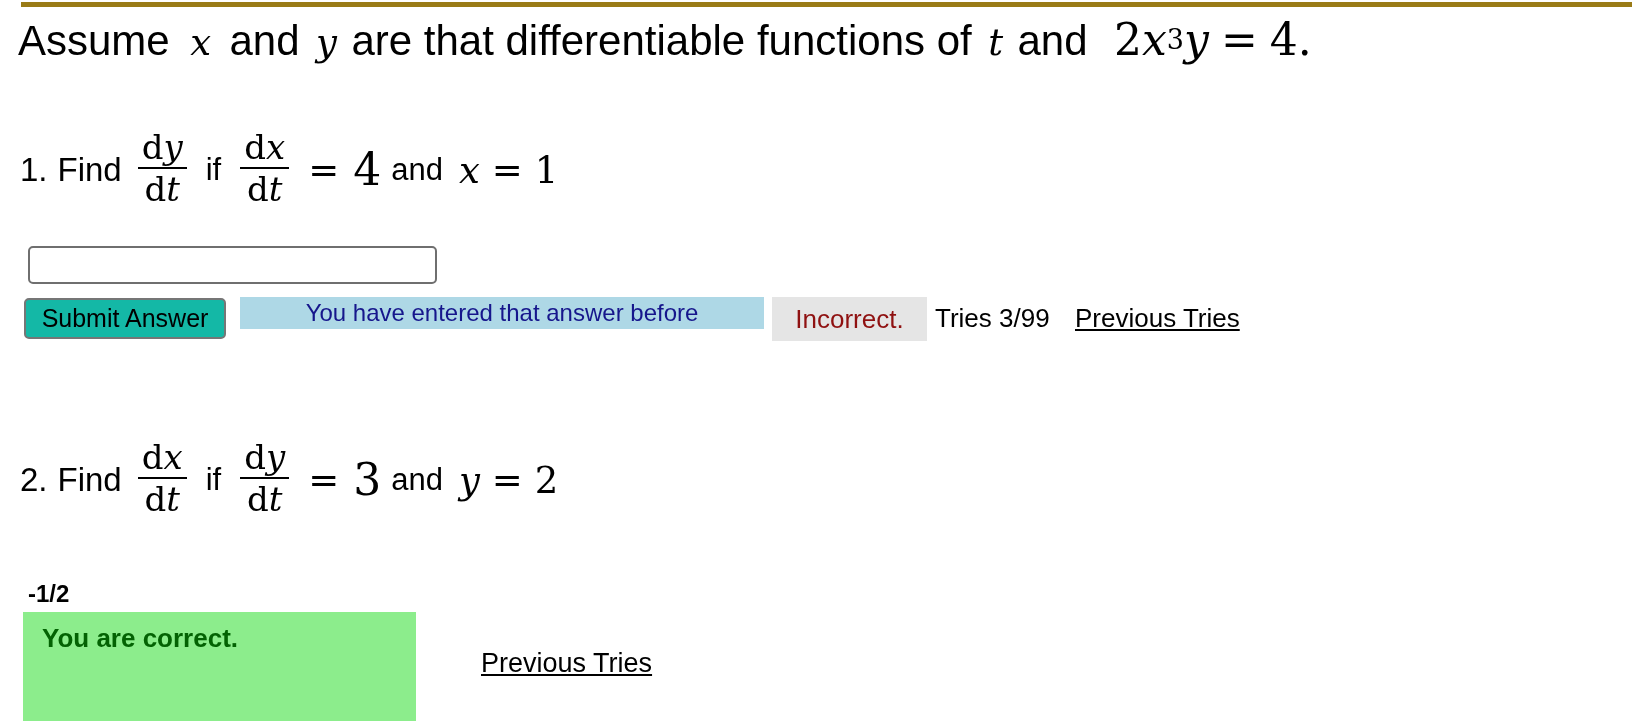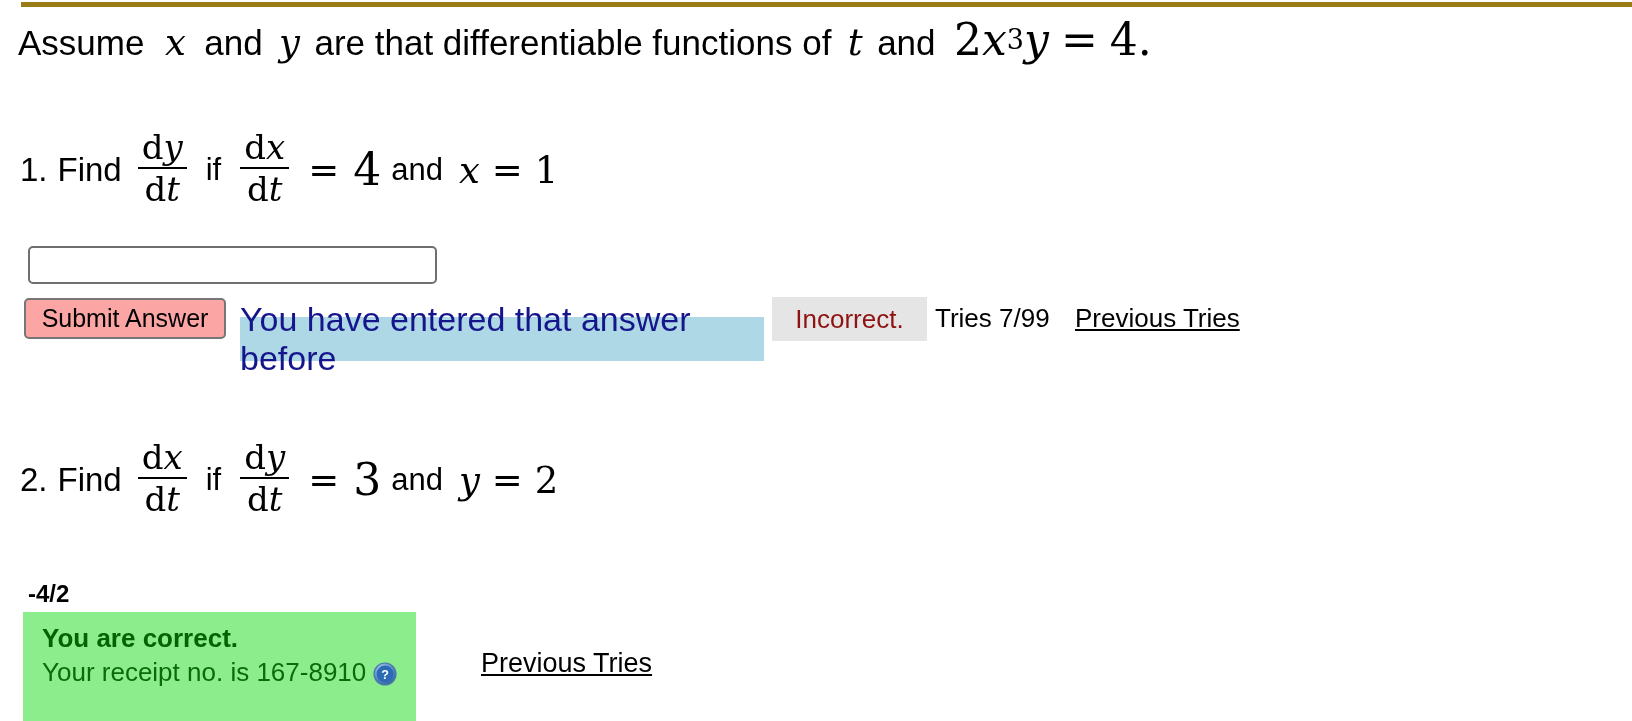--- a/index.html
+++ b/index.html
@@ -40,21 +40,21 @@
     line-height: 1;
   }
   .mn-big {
     font-family: "DejaVu Serif", "Liberation Serif", serif;
     font-style: normal;
     font-size: 44px;
     line-height: 1;
   }
   .txt {
     font-family: "Liberation Sans", sans-serif;
-    font-size: 35px;
+    font-size: 42px;
     line-height: 1;
   }
 
   
   .frac {
     display: inline-block;
     vertical-align: middle;
     text-align: center;
     position: relative;
     top: -2px;
@@ -148,45 +148,44 @@
     outline: none;
   }
 
   #submit-button-1 {
     position: absolute;
     left: 24px;
     top: 298px;
     width: 202px;
     height: 41px;
     box-sizing: border-box;
-    background: #fca5a5;
+    background: #14b8a6;
     border: 2px solid #767676;
     border-radius: 5px;
     font-family: "Liberation Sans", sans-serif;
     font-size: 25px;
     color: #000;
     cursor: pointer;
     padding: 0;
   }
 
   #entered-before-badge {
     position: absolute;
     left: 240px;
     top: 297px;
     width: 524px;
-    height: 44px;
+    height: 32px;
     box-sizing: border-box;
     background: #aed8e6;
     color: #16168c;
     font-family: "Liberation Sans", sans-serif;
-    font-size: 34px;
+    font-size: 24px;
     display: flex;
     align-items: center;
     justify-content: center;
-    margin-top: 20px;
   }
 
   #incorrect-badge {
     position: absolute;
     left: 772px;
     top: 297px;
     width: 155px;
     height: 44px;
     box-sizing: border-box;
     background: #e5e5e5;
@@ -280,21 +279,21 @@
 <div class="top-rule"></div>
 
 <div id="statement">
   <span class="txt">Assume</span>
   <span class="mi" style="margin:0 14px 0 16px;">x</span>
   <span class="txt">and</span>
   <span class="mi" style="margin:0 10px 0 12px;">y</span>
   <span class="txt">are that differentiable functions of</span>
   <span class="mi" style="margin:0 10px 0 12px;">t</span>
   <span class="txt">and</span>
-  <span style="margin-left:14px;"><span class="mn-eq">2</span><span class="mi-eq">x</span><sup class="pw" style="font-size:27px;">3</sup><span class="mi-eq">y</span><span class="mn-eq" style="margin:0 12px;">=</span><span class="mn-eq">4</span><span class="mn-eq">.</span></span>
+  <span style="margin-left:22px;"><span class="mn-eq">2</span><span class="mi-eq">x</span><sup class="pw" style="font-size:27px;">3</sup><span class="mi-eq">y</span><span class="mn-eq" style="margin:0 12px;">=</span><span class="mn-eq">4</span><span class="mn-eq">.</span></span>
 </div>
 
 <div class="problem" id="problem-1">
   <span class="lead">1.</span>
   <span class="lead" style="margin-left:10px;">Find</span>
   <span class="frac" style="margin-left:16px;">
     <span class="num"><span class="d">d</span><span class="v">y</span></span>
     <span class="bar"></span>
     <span class="den"><span class="d">d</span><span class="v">t</span></span>
   </span>
@@ -313,21 +312,21 @@
 </div>
 
 <input id="answer-input-1" type="text" placeholder="" style="">
 
 <button id="submit-button-1">Submit Answer</button>
 
 <div id="entered-before-badge">You have entered that answer before</div>
 
 <div id="incorrect-badge">Incorrect.</div>
 
-<div id="tries-1">Tries 7/99</div>
+<div id="tries-1">Tries 3/99</div>
 
 <div id="previous-tries-1">Previous Tries</div>
 
 <div class="problem" id="problem-2">
   <span class="lead">2.</span>
   <span class="lead" style="margin-left:10px;">Find</span>
   <span class="frac" style="margin-left:16px;">
     <span class="num"><span class="d">d</span><span class="v">x</span></span>
     <span class="bar"></span>
     <span class="den"><span class="d">d</span><span class="v">t</span></span>
@@ -339,36 +338,19 @@
     <span class="den"><span class="d">d</span><span class="v">t</span></span>
   </span>
   <span class="mn" style="margin:0 14px 0 12px;">=</span>
   <span class="mn-big">3</span>
   <span class="and-word">and</span>
   <span class="mi" style="margin-left:8px;">y</span>
   <span class="mn" style="margin:0 12px;">=</span>
   <span class="mn">2</span>
 </div>
 
-<div id="answer-value-2">-4/2</div>
+<div id="answer-value-2">-1/2</div>
 
 <div id="correct-box">
   <div id="correct-heading">You are correct.</div>
-  <div id="receipt-line">
-    <span>Your receipt no. is 167-8910</span>
-    <span class="help-icon">
-      <svg width="24" height="24" viewBox="0 0 24 24" aria-hidden="true">
-        <defs>
-          <radialGradient id="hgrad" cx="38%" cy="30%" r="75%">
-            <stop offset="0%" stop-color="#bcd7ef"></stop>
-            <stop offset="45%" stop-color="#6f9fd0"></stop>
-            <stop offset="100%" stop-color="#2f5f96"></stop>
-          </radialGradient>
-        </defs>
-        <circle cx="12" cy="12" r="11" fill="url(#hgrad)" stroke="#4a7bb0" stroke-width="1.2"></circle>
-        <circle cx="12" cy="12" r="8.4" fill="#2b6bb5"></circle>
-        <text x="12" y="17" text-anchor="middle" font-family="Liberation Sans, sans-serif" font-size="12.5" font-weight="bold" fill="#ffffff">?</text>
-      </svg>
-    </span>
-  </div>
 </div>
 
 <div id="previous-tries-2">Previous Tries</div>
 
 </body></html>

